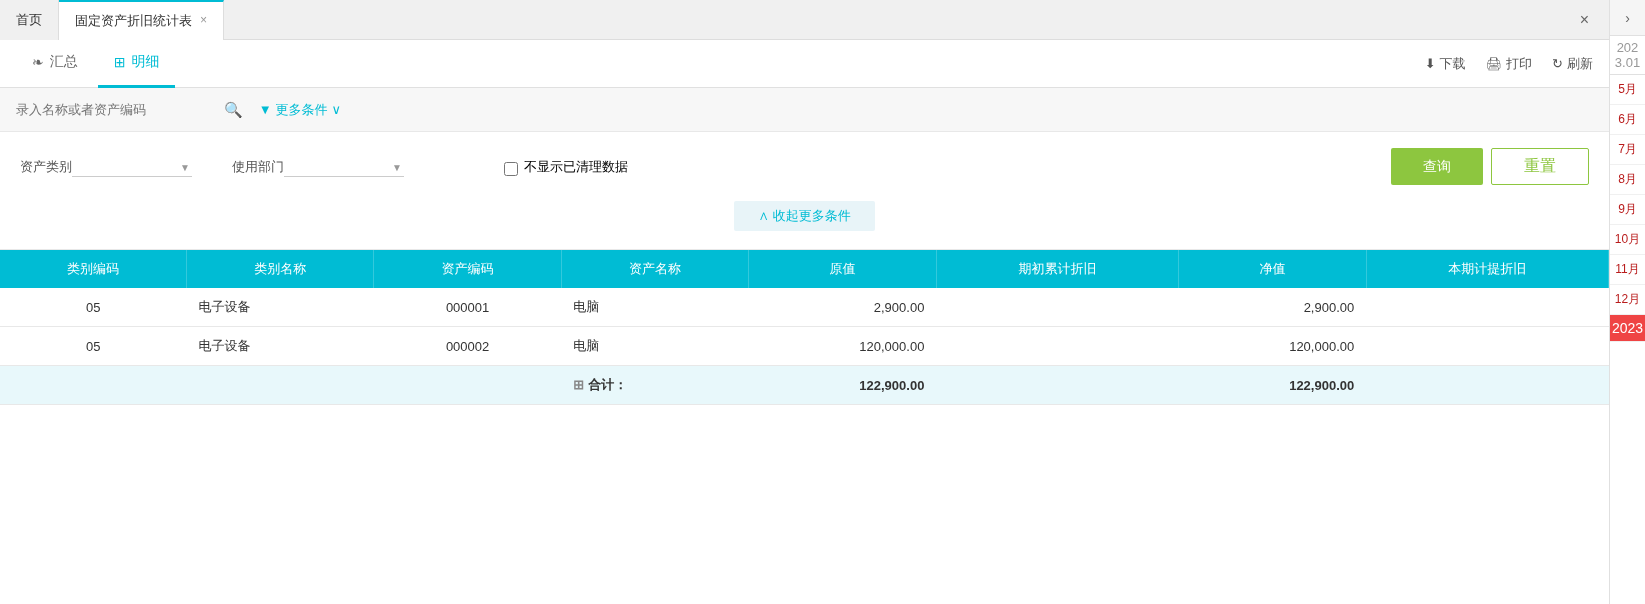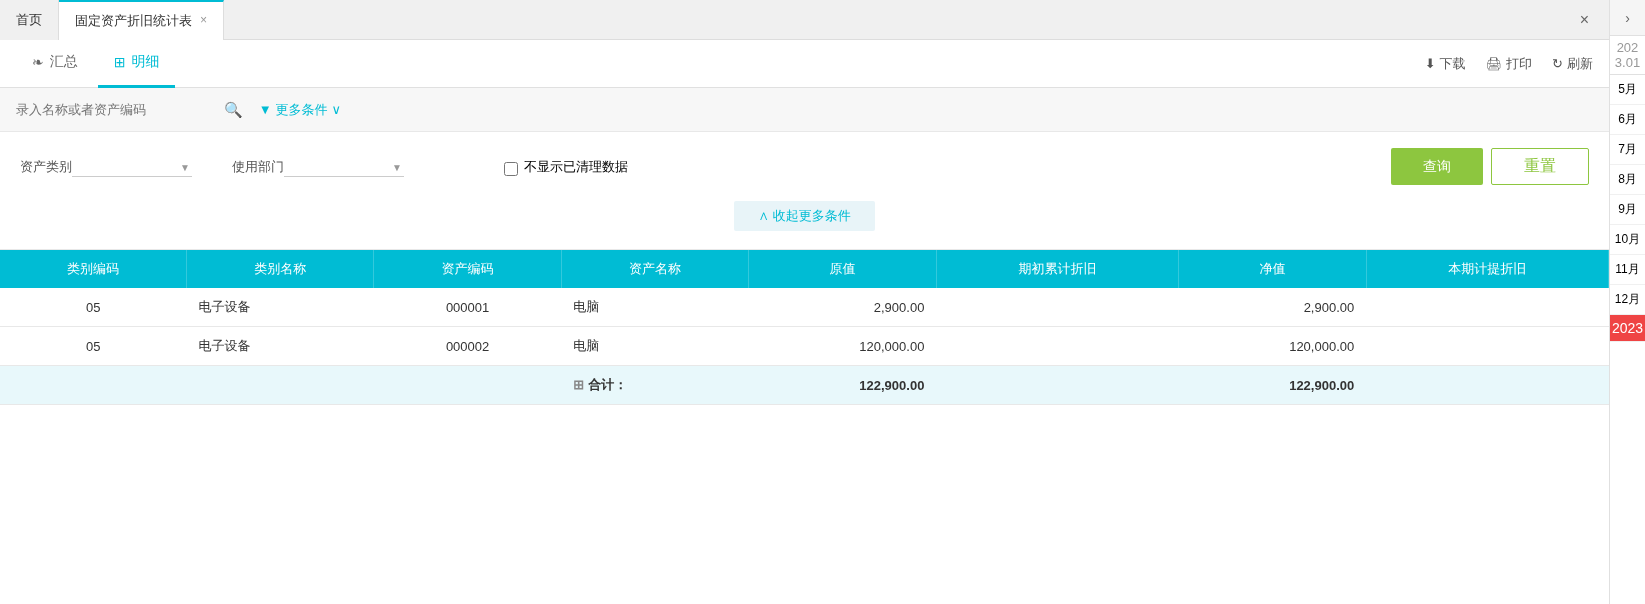--- a/index.html
+++ b/index.html
@@ -298,21 +298,21 @@
       color: #666;
       font-size: 14px;
       border-bottom: 1px solid #e0e0e0;
       background: #f5f5f5;
     }
     .month-item {
       width: 36px;
       padding: 6px 0;
       text-align: center;
       font-size: 12px;
-      color: #000000;
+      color: #b91c1c;
       cursor: pointer;
       border-bottom: 1px solid #f0f0f0;
     }
     .month-item.year {
       background: #ef4444;
       color: #fff;
       font-size: 14px;
       padding: 5px 0;
     }
     .date-display {

